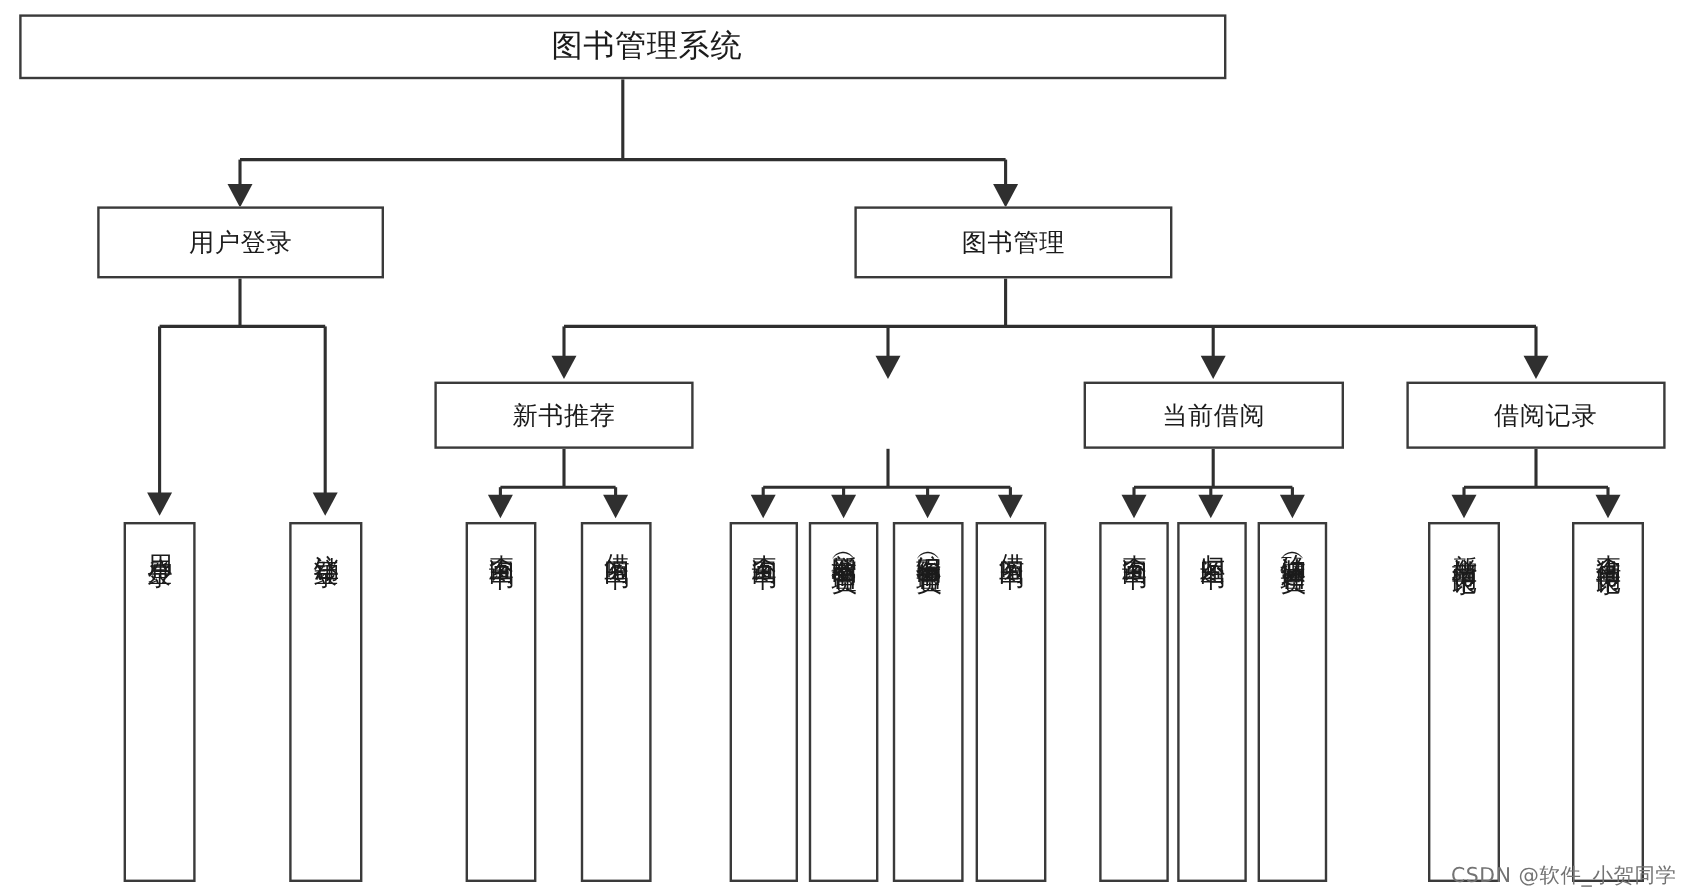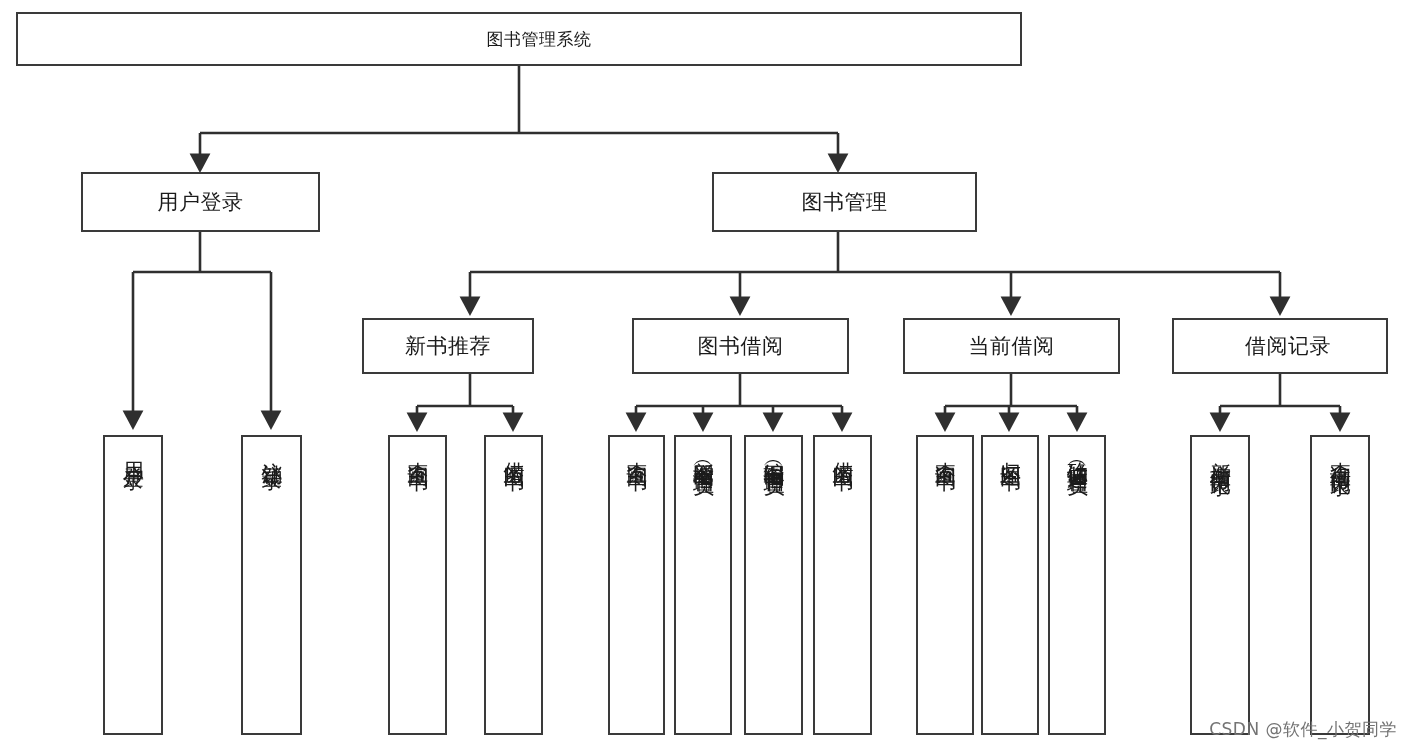--- a/index.html
+++ b/index.html
@@ -43,21 +43,21 @@
     text-align: center;
     line-height: 1.18;
     white-space: nowrap;
   }
   
   .node.horiz .label {
     font-size: 21px;
     letter-spacing: 0.5px;
   }
   .node.root .label {
-    font-size: 17px;
+    font-size: 26px;
     margin-left: 40px;
   }
   
   .node.vert {
     align-items: flex-start;
     padding-top: 8px;
   }
   .node.vert .label {
     writing-mode: vertical-rl;
     text-orientation: upright;
@@ -139,25 +139,22 @@
     <span class="label">图书管理系统</span>
   </div>
 
   <div class="node horiz" style="left:81px; top:172px; width:239px; height:60px;">
     <span class="label">用户登录</span>
   </div>
   <div class="node horiz" style="left:712px; top:172px; width:265px; height:60px;">
     <span class="label">图书管理</span>
   </div>
 
-  <div class="node horiz" style="left:362px; top:318px; width:172px; height:56px;">
+  <div class="node horiz" style="left:362px; top:318px; width:216px; height:56px;">
     <span class="label">新书推荐</span>
-  </div>
-  <div class="node horiz" style="left:632px; top:318px; width:217px; height:56px;">
-    <span class="label">图书借阅</span>
   </div>
   <div class="node horiz" style="left:903px; top:318px; width:217px; height:56px;">
     <span class="label">当前借阅</span>
   </div>
   <div class="node horiz" style="left:1172px; top:318px; width:216px; height:56px;padding-left:16px;">
     <span class="label">借阅记录</span>
   </div>
 
   <div class="node vert" style="left:103px; top:435px; width:60px; height:300px;">
     <span class="label">用户登录</span>

